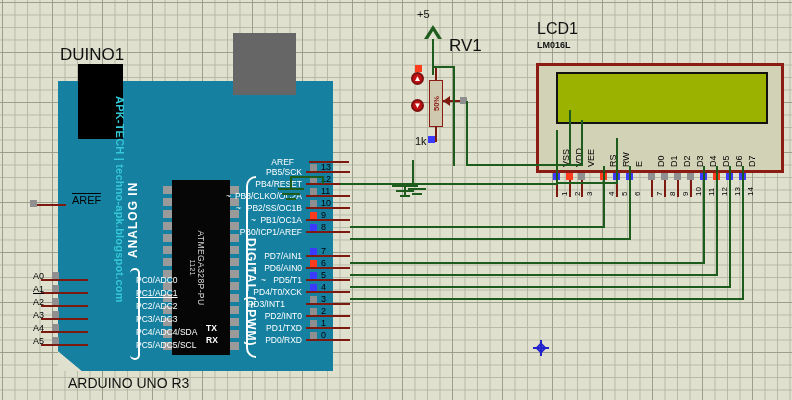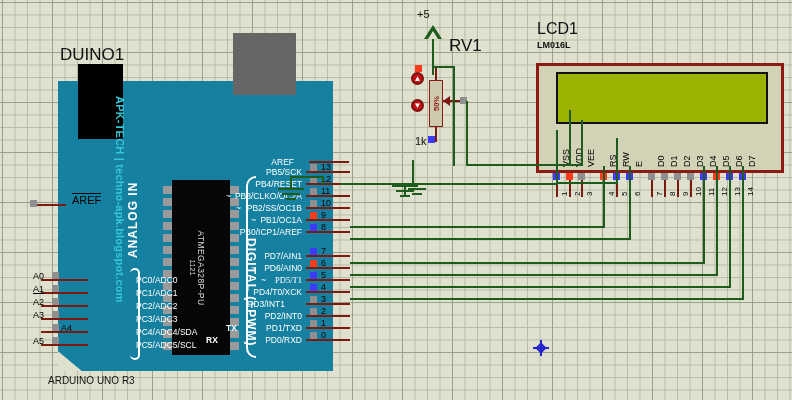--- a/index.html
+++ b/index.html
@@ -72,21 +72,21 @@
   .pinwire{position:absolute;height:2px;background:#7d1a10;}
   .pinsq{position:absolute;width:7px;height:7px;background:#8f8f8f;}
   .pinsq.red{background:#ff3b1e;}
   .pinsq.blue{background:#3b3bff;}
   .pinnum{position:absolute;color:#000;font-size:9px;}
   .pintag{position:absolute;color:#000;font-size:9px;}
   .txrx{position:absolute;color:#fff;font-size:8.5px;font-weight:bold;}
   
   #reset-txt{left:72px;top:193px;color:#000;font-size:11px;border-top:1.5px solid #000;padding-top:0px;}
   #board-title{left:60px;top:45px;color:#111;font-size:17px;}
-  #board-sub{left:48px;top:375px;color:#111;font-size:10px;}
+  #board-sub{left:68px;top:375px;color:#111;font-size:14px;}
   
   #lcd-body{
     left:536px;top:63px;width:248px;height:110px;
     background:#d2d2b6;border:3px solid #8c1b14;box-sizing:border-box;
   }
   #lcd-screen{
     left:556px;top:72px;width:212px;height:52px;
     background:#9bb300;border:2px solid #111;box-sizing:border-box;
     display:flex;flex-direction:column;justify-content:center;align-items:center;
   }
@@ -219,70 +219,70 @@
       <div class="abs pinnum" style="left: 321px; top: 222px;">8</div>
       <div class="abs pinlabel" style="left: 150px; top: 251px; width: 152px;">PD7/AIN1</div>
       <div class="abs pinwire" style="left: 306px; top: 255px; width: 44px;"></div>
       <div class="abs pinsq" style="left: 310px; top: 248px; background: rgb(59, 59, 255);"></div>
       <div class="abs pinnum" style="left: 321px; top: 246px;">7</div>
       <div class="abs pinlabel" style="left: 150px; top: 263px; width: 152px;">PD6/AIN0</div>
       <div class="abs pinlabel" style="left: 150px; top: 263px; width: 106px;">~</div>
       <div class="abs pinwire" style="left: 306px; top: 267px; width: 44px;"></div>
       <div class="abs pinsq" style="left: 310px; top: 260px; background: rgb(255, 59, 30);"></div>
       <div class="abs pinnum" style="left: 321px; top: 258px;">6</div>
-      <div class="abs pinlabel" style="left: 150px; top: 275px; width: 152px; font-family: Liberation Serif, serif;">PD5/T1</div>
+      <div class="abs pinlabel" style="left: 150px; top: 275px; width: 152px;">PD5/T1</div>
       <div class="abs pinlabel" style="left: 150px; top: 275px; width: 116px;">~</div>
       <div class="abs pinwire" style="left: 306px; top: 279px; width: 44px;"></div>
       <div class="abs pinsq" style="left: 310px; top: 272px; background: rgb(59, 59, 255);"></div>
       <div class="abs pinnum" style="left: 321px; top: 270px;">5</div>
       <div class="abs pinlabel" style="left: 150px; top: 287px; width: 152px;">PD4/T0/XCK</div>
       <div class="abs pinwire" style="left: 306px; top: 291px; width: 44px;"></div>
       <div class="abs pinsq" style="left: 310px; top: 284px; background: rgb(59, 59, 255);"></div>
       <div class="abs pinnum" style="left: 321px; top: 282px;">4</div>
       <div class="abs pinlabel" style="left: 133px; top: 299px; width: 152px;">PD3/INT1</div>
       <div class="abs pinlabel" style="left: 150px; top: 299px; width: 106px;">~</div>
       <div class="abs pinwire" style="left: 306px; top: 303px; width: 44px;"></div>
       <div class="abs pinsq" style="left: 310px; top: 296px; background: rgb(143, 143, 143);"></div>
       <div class="abs pinnum" style="left: 321px; top: 294px;">3</div>
       <div class="abs pinlabel" style="left: 150px; top: 311px; width: 152px;">PD2/INT0</div>
       <div class="abs pinwire" style="left: 306px; top: 315px; width: 44px;"></div>
       <div class="abs pinsq" style="left: 310px; top: 308px; background: rgb(143, 143, 143);"></div>
       <div class="abs pinnum" style="left: 321px; top: 306px;">2</div>
       <div class="abs pinlabel" style="left: 150px; top: 323px; width: 152px;">PD1/TXD</div>
-      <div class="abs txrx" style="left: 206px; top: 323px; margin-left: 20px;">TX</div>
+      <div class="abs txrx" style="left: 206px; top: 323px;">TX</div>
       <div class="abs pinwire" style="left: 306px; top: 327px; width: 44px;"></div>
       <div class="abs pinsq" style="left: 310px; top: 320px; background: rgb(143, 143, 143);"></div>
       <div class="abs pinnum" style="left: 321px; top: 318px;">1</div>
       <div class="abs pinlabel" style="left: 150px; top: 335px; width: 152px;">PD0/RXD</div>
       <div class="abs txrx" style="left: 206px; top: 335px;">RX</div>
       <div class="abs pinwire" style="left: 306px; top: 339px; width: 44px;"></div>
       <div class="abs pinsq" style="left: 310px; top: 332px; background: rgb(143, 143, 143);"></div>
       <div class="abs pinnum" style="left: 321px; top: 330px;">0</div>
     </div>
   <div id="analog-pin-group">
       <div class="abs pinlabel" style="left: 136px; top: 275px; width: 120px; text-align: left;">PC0/ADC0</div>
       <div class="abs pinwire" style="left: 41px; top: 279px; width: 47px;"></div>
       <div class="abs pinsq" style="left: 52px; top: 272px;"></div>
       <div class="abs pintag" style="left: 33px; top: 271px;">A0</div>
-      <div class="abs pinlabel" style="left: 136px; top: 288px; width: 120px; text-align: left;">PC1/ADC1</div>
+      <div class="abs pinlabel" style="left: 136px; top: 288px; width: 120px; text-align: left; text-decoration: underline;">PC1/ADC1</div>
       <div class="abs pinwire" style="left: 41px; top: 292px; width: 47px;"></div>
       <div class="abs pinsq" style="left: 52px; top: 285px;"></div>
       <div class="abs pintag" style="left: 33px; top: 284px; text-decoration: underline;">A1</div>
       <div class="abs pinlabel" style="left: 136px; top: 301px; width: 120px; text-align: left;">PC2/ADC2</div>
       <div class="abs pinwire" style="left: 41px; top: 305px; width: 47px;"></div>
       <div class="abs pinsq" style="left: 52px; top: 298px;"></div>
       <div class="abs pintag" style="left: 33px; top: 297px;">A2</div>
       <div class="abs pinlabel" style="left: 136px; top: 314px; width: 120px; text-align: left;">PC3/ADC3</div>
       <div class="abs pinwire" style="left: 41px; top: 318px; width: 47px;"></div>
       <div class="abs pinsq" style="left: 52px; top: 311px;"></div>
       <div class="abs pintag" style="left: 33px; top: 310px;">A3</div>
       <div class="abs pinlabel" style="left: 136px; top: 327px; width: 120px; text-align: left;">PC4/ADC4/SDA</div>
       <div class="abs pinwire" style="left: 41px; top: 331px; width: 47px;"></div>
       <div class="abs pinsq" style="left: 52px; top: 324px;"></div>
-      <div class="abs pintag" style="left: 33px; top: 323px; margin-left: 28px;">A4</div>
+      <div class="abs pintag" style="left: 33px; top: 323px;">A4</div>
       <div class="abs pinlabel" style="left: 136px; top: 340px; width: 120px; text-align: left;">PC5/ADC5/SCL</div>
       <div class="abs pinwire" style="left: 41px; top: 344px; width: 47px;"></div>
       <div class="abs pinsq" style="left: 52px; top: 337px;"></div>
       <div class="abs pintag" style="left: 33px; top: 336px;">A5</div>
     </div>
 
   <div class="abs" id="lcd-title">LCD1</div>
   <div class="abs" id="lcd-sub">LM016L</div>
   <div class="abs" id="lcd-body"></div>
   <div class="abs" id="lcd-screen">

